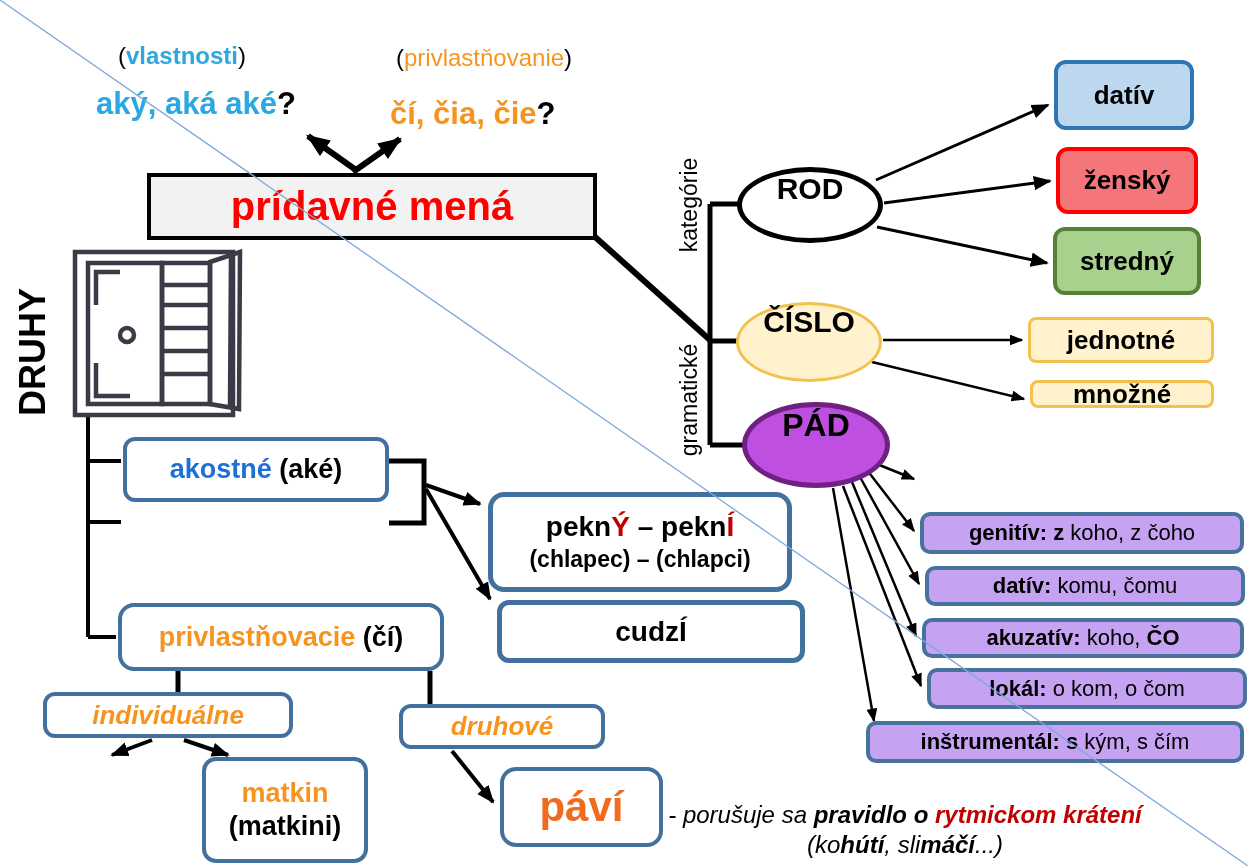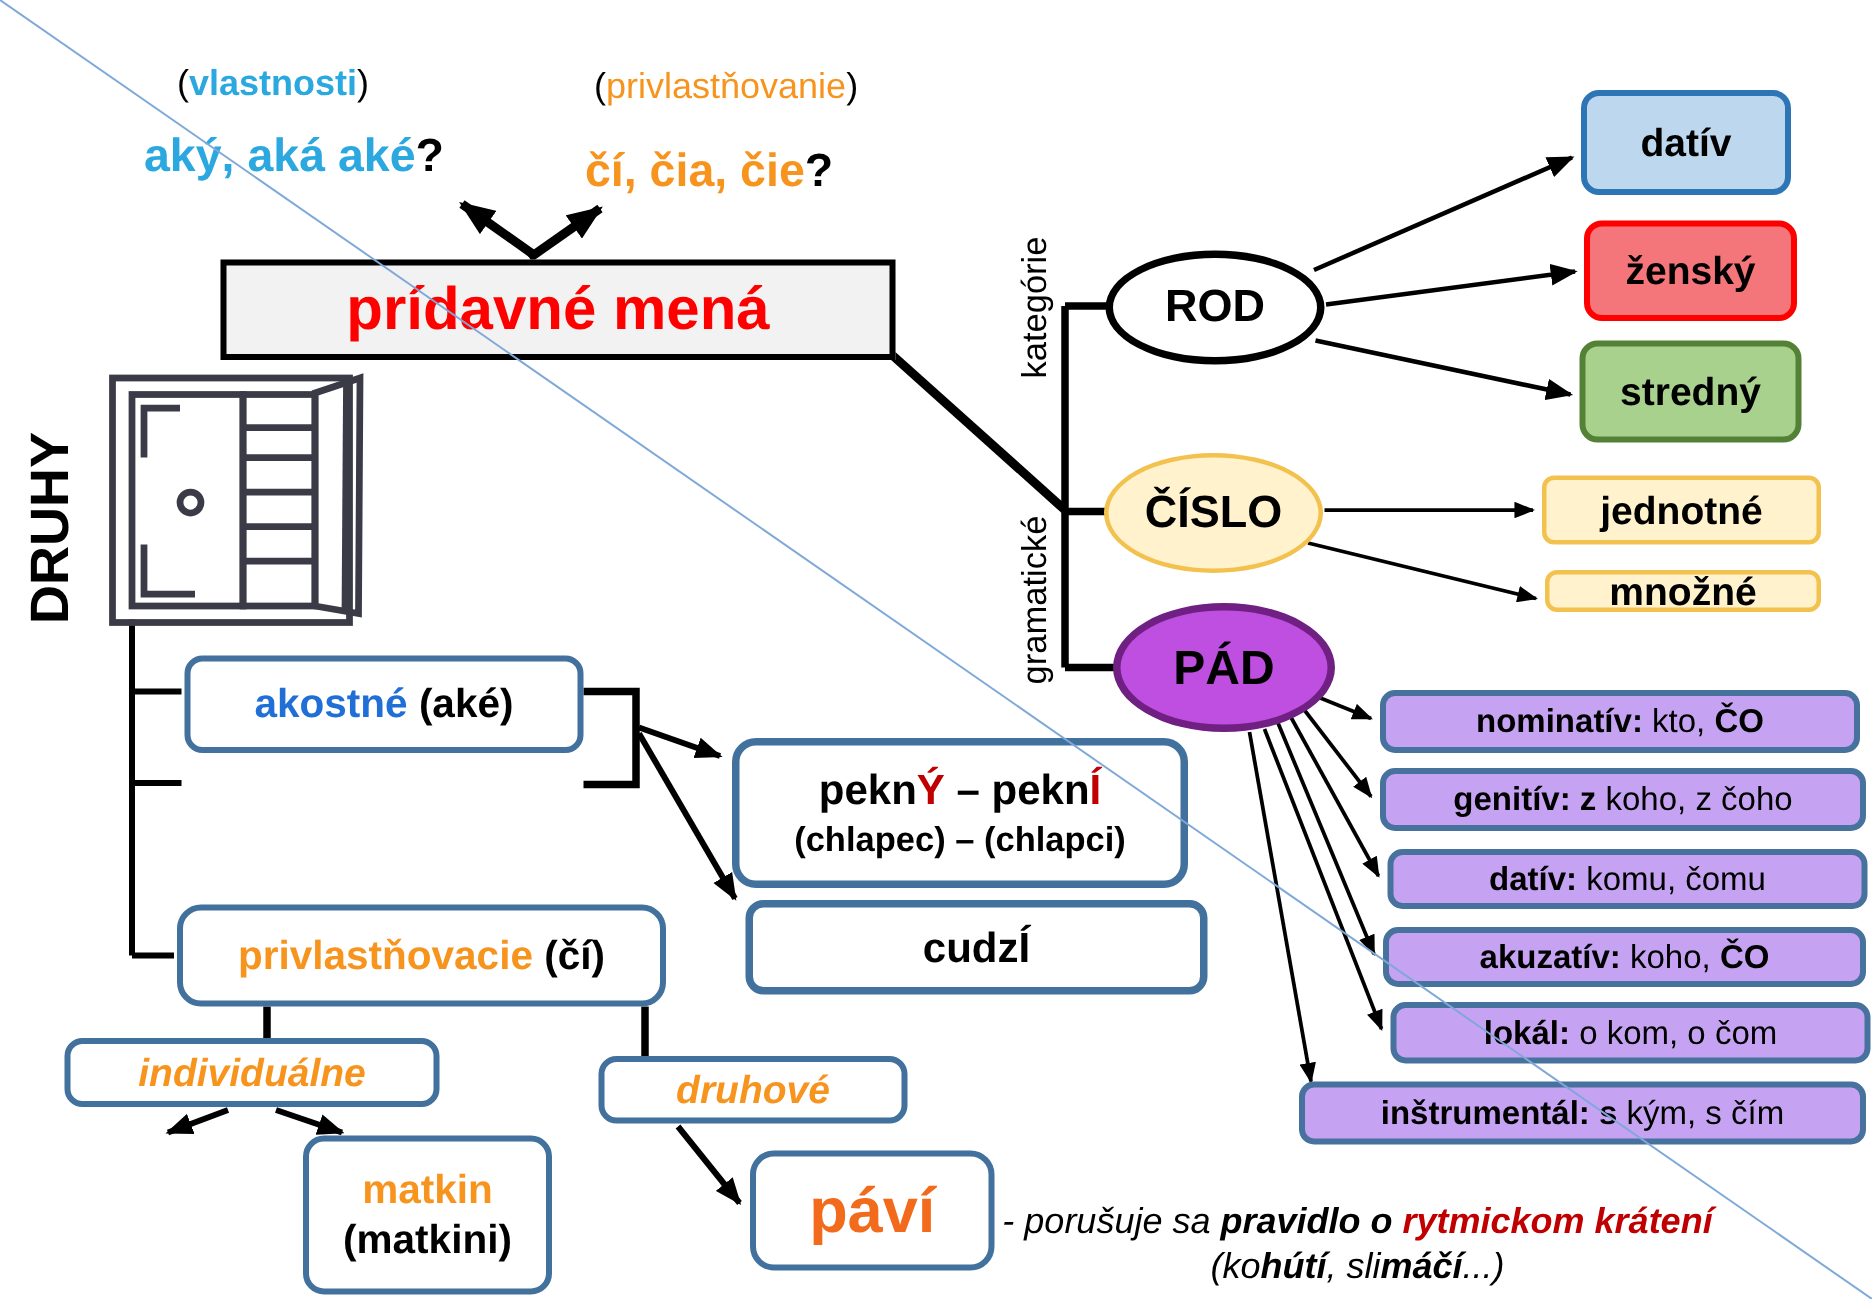--- a/index.html
+++ b/index.html
@@ -4,21 +4,21 @@
 <style>
   html,body{margin:0;padding:0;background:#fff;}
   #stage{position:relative;width:1248px;height:866px;background:#fff;overflow:hidden;
          font-family:"Liberation Sans", sans-serif;color:#000;}
   .abs{position:absolute;}
   svg.layer{position:absolute;left:0;top:0;pointer-events:none;}
   #connectors{z-index:1;}
   #topline{z-index:5;}
   .node{z-index:2;display:flex;align-items:center;justify-content:center;box-sizing:border-box;
         background:#fff;border:4px solid #41719C;border-radius:12px;font-weight:bold;text-align:center;}
-  .ellipse{z-index:2;display:flex;align-items:center;justify-content:center;box-sizing:border-box;
+  .ellipse{z-index:2;display:flex;justify-content:center;box-sizing:border-box;
         border-radius:50%;font-weight:bold;}
   .label{z-index:2;}
   .rot{transform:rotate(-90deg);text-align:center;display:flex;align-items:center;justify-content:center;}
   
   .c-skyblue{color:#2BA8E0;} .c-deepblue{color:#1F6FD6;} .c-cyan{color:#2EC6F4;}
   .c-orange{color:#F7941E;} .c-orangedeep{color:#F26A1B;} .c-gold{color:#FFC000;}
   .c-red{color:#FF0000;} .c-darkred{color:#C00000;} .c-black{color:#000;}
   .title-box{background:#F2F2F2;border:4px solid #000;border-radius:0;font-size:40px;}
   .gender{font-size:26px;border-width:4px;}
   .num{font-size:26px;background:#FFF2CC;border:3px solid #F2C14E;border-radius:8px;}
@@ -149,23 +149,20 @@
     <span>stredný</span>
   </div>
 
   <div class="abs node num" style="left:1028px;top:317px;width:186px;height:46px;">
     <span>jednotné</span>
   </div>
   <div class="abs node num" style="left:1030px;top:380px;width:184px;height:28px;">
     <span>množné</span>
   </div>
 
-  <div class="abs node case" style="left:920px;top:460px;width:320px;height:42px;">
-    <span><b>nominatív:</b><span> kto, </span><b>ČO</b></span>
-  </div>
   <div class="abs node case" style="left:920px;top:512px;width:324px;height:42px;">
     <span><b>genitív: z</b><span> koho, z čoho</span><b></b></span>
   </div>
   <div class="abs node case" style="left:925px;top:566px;width:320px;height:40px;">
     <span><b>datív:</b><span> komu, čomu</span><b></b></span>
   </div>
   <div class="abs node case" style="left:922px;top:618px;width:322px;height:40px;">
     <span><b>akuzatív:</b><span> koho, </span><b>ČO</b></span>
   </div>
   <div class="abs node case" style="left:927px;top:668px;width:320px;height:41px;">

